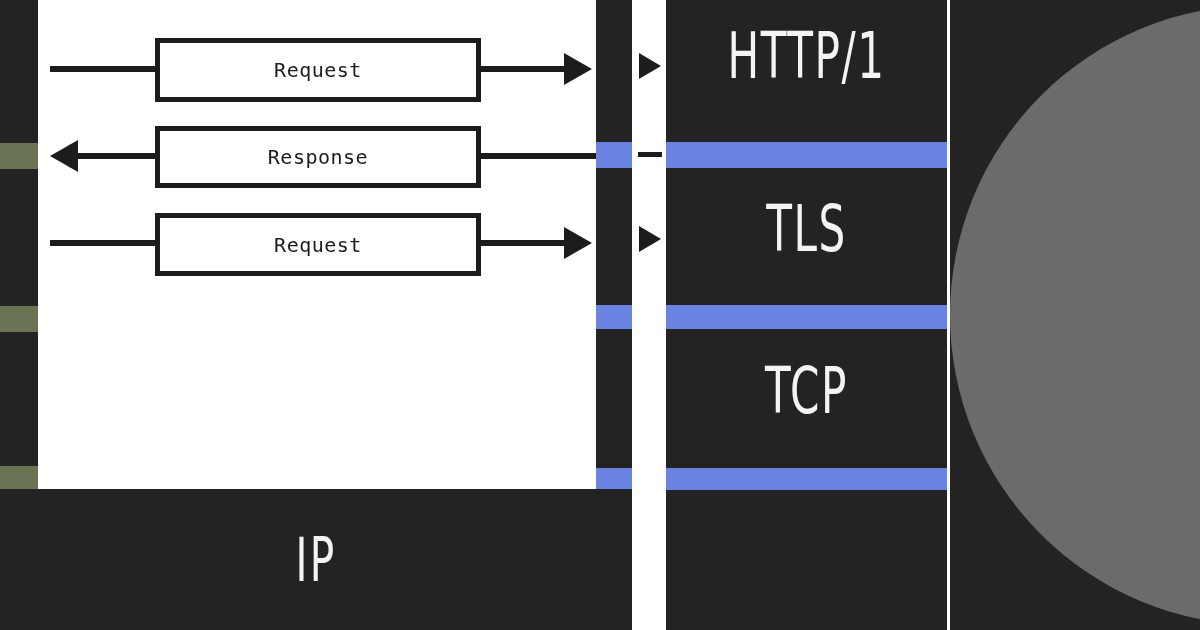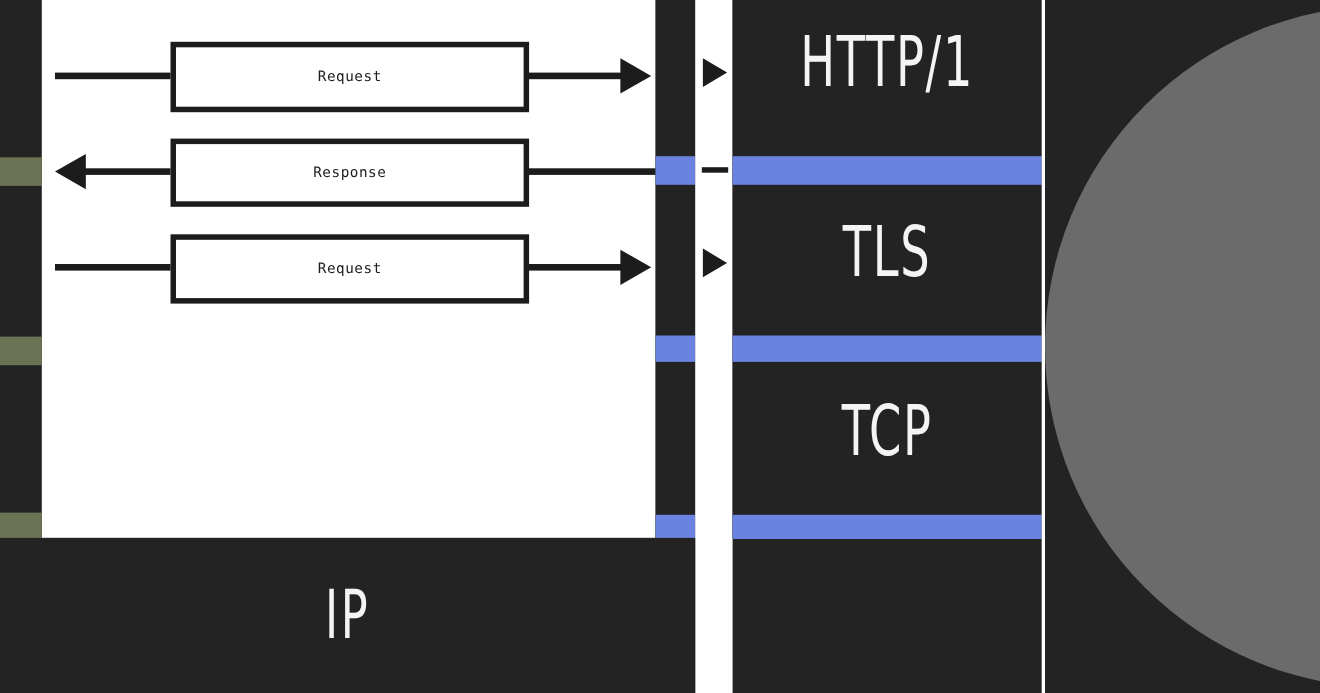--- a/index.html
+++ b/index.html
@@ -39,21 +39,21 @@
     position: absolute;
     background: #ffffff;
     border: 5px solid #1c1c1c;
     box-sizing: border-box;
     display: flex;
     align-items: center;
     justify-content: center;
   }
   .msg-box span {
     font-family: "DejaVu Sans Mono", "Liberation Mono", monospace;
-    font-size: 13px;
+    font-size: 20px;
     color: #1c1c1c;
     letter-spacing: 0.5px;
   }
 
   
   .line {
     position: absolute;
     background: #1c1c1c;
     height: 6px;
   }

